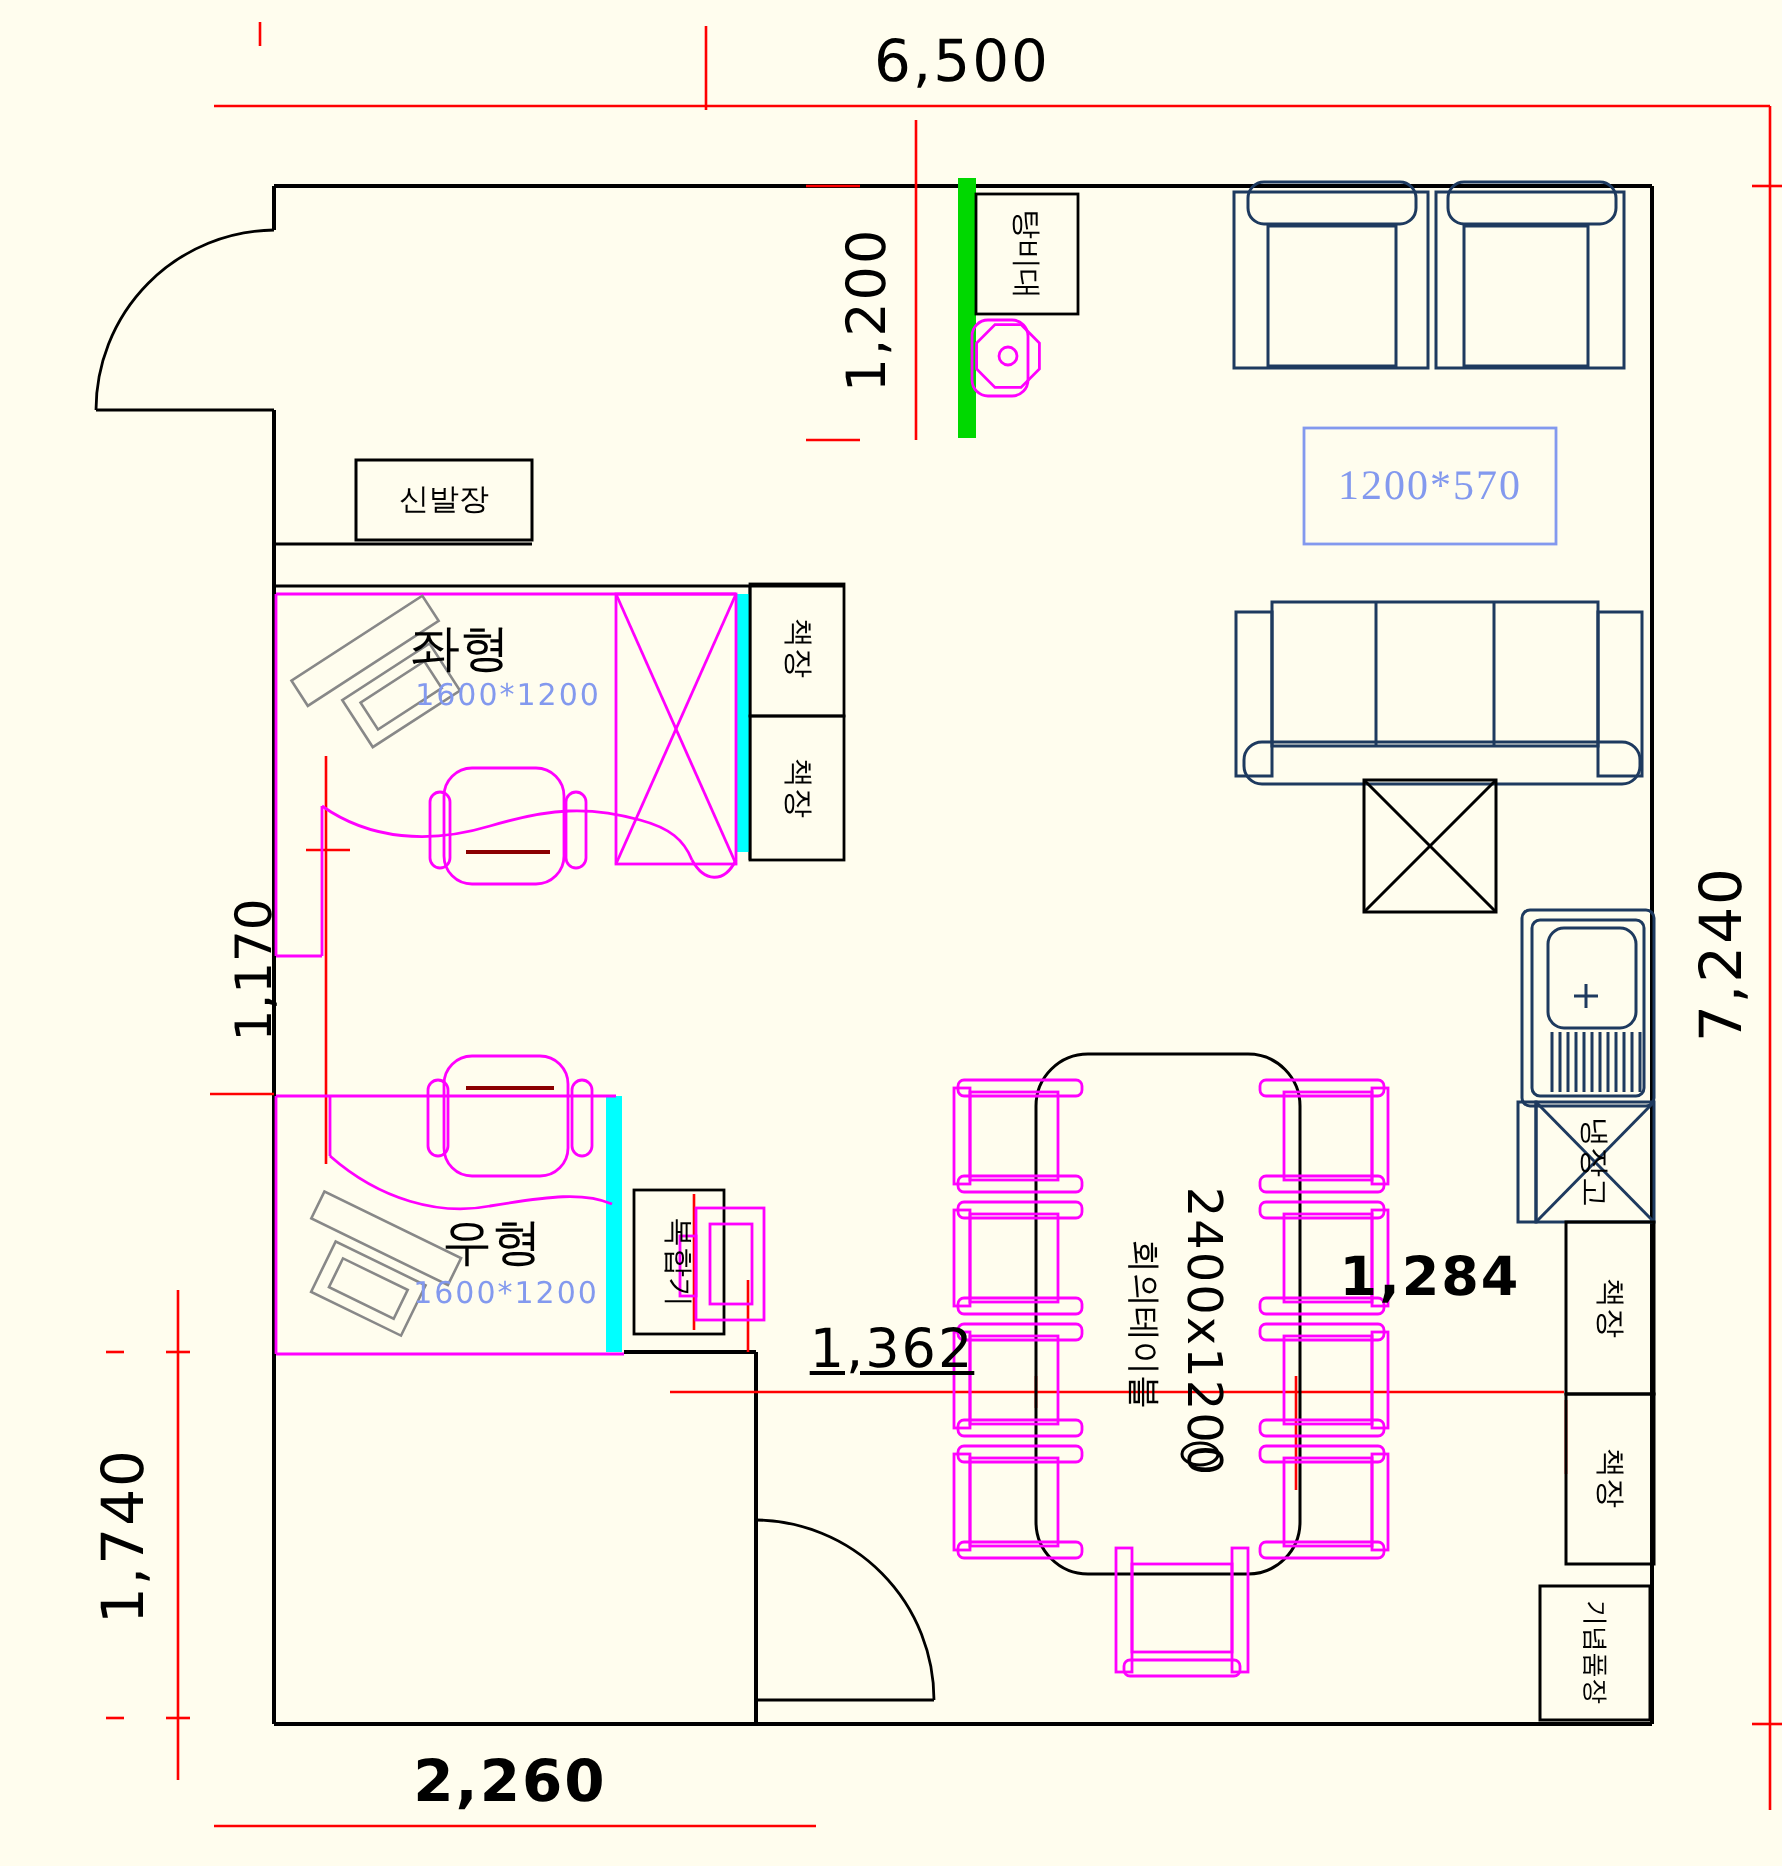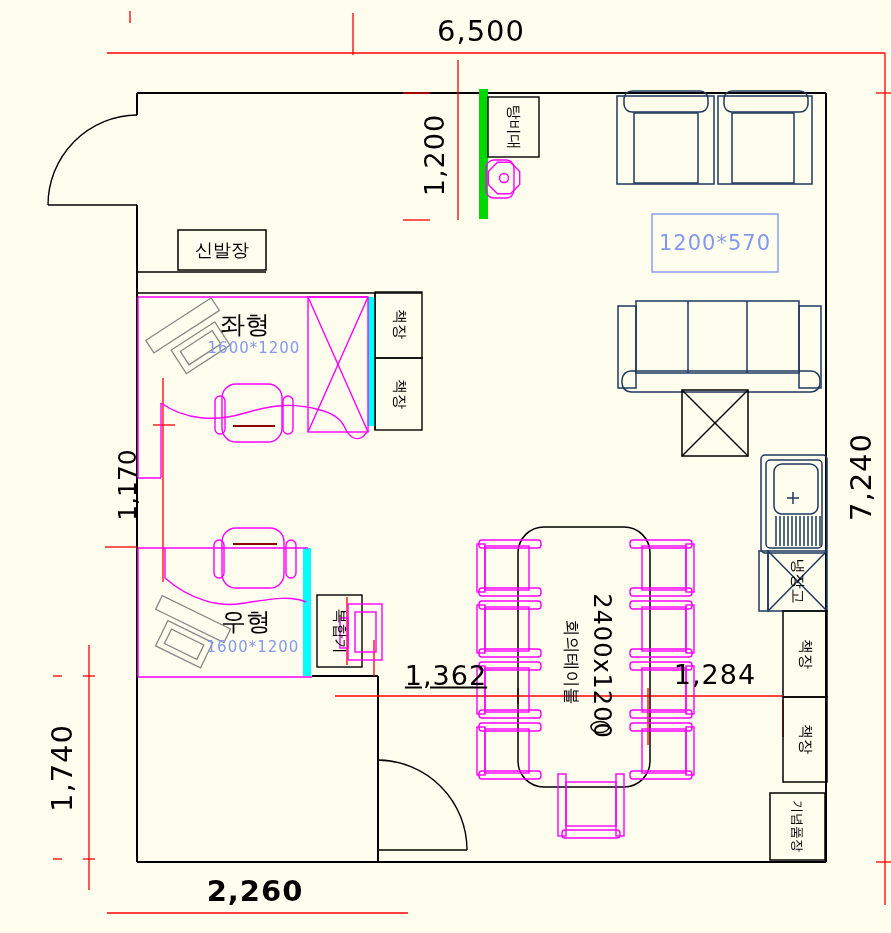--- a/index.html
+++ b/index.html
@@ -9,21 +9,21 @@
   .lbl{position:absolute;white-space:nowrap;color:#000;line-height:1;
        transform:translate(-50%,-50%);}
   .rot90{transform:translate(-50%,-50%) rotate(90deg);}
   .rotm90{transform:translate(-50%,-50%) rotate(-90deg);}
   .blue{color:#8399EE;}
   .f29{font-size:29px;letter-spacing:1px;}
   .f27{font-size:27px;letter-spacing:1px;}
   .f25{font-size:25px;}
   .f23{font-size:15px;letter-spacing:1px;}
   .f21{font-size:21px;letter-spacing:1px;}
-  .f19{font-size:18px;}
+  .f19{font-size:15px;}
   .f17{font-size:17px;}
   .f15{font-size:15px;}
   .f13{font-size:13px;}
   .f24{font-size:24px;letter-spacing:1px;}
 </style>
 </head>
 <body>
 
 <div id="plan">
 
@@ -256,37 +256,37 @@
         </g>
   </g>
 </svg>
 
   <div class="lbl f29" style="left:451px;top:31px;">6,500</div>
   <div class="lbl rotm90 f27" style="left:404px;top:155px;">1,200</div>
   <div class="lbl rotm90 f29" style="left:831px;top:477px;">7,240</div>
   <div class="lbl rotm90 f25" style="left:97px;top:485px;">1,170</div>
   <div class="lbl rotm90 f29" style="left:32px;top:768px;">1,740</div>
   <div class="lbl f27" style="left:416px;top:675px;text-decoration:underline;">1,362</div>
-  <div class="lbl f27" style="left:685px;top:674px;">1,284</div>
+  <div class="lbl f27" style="left:685px;top:639px;font-weight:bold;">1,284</div>
   <div class="lbl f29" style="left:225px;top:891px;font-weight:bold;">2,260</div>
 
   <div class="lbl f19" style="left:192px;top:250px;">신발장</div>
   <div class="lbl rot90 f15" style="left:483px;top:127px;">탕비대</div>
 
-  <div class="lbl f25" style="left:215px;top:324px;">좌형</div>
+  <div class="lbl f25" style="left:200px;top:324px;">좌형</div>
   <div class="lbl blue f23" style="left:224px;top:348px;">1600*1200</div>
   <div class="lbl f25" style="left:216px;top:621px;">우형</div>
   <div class="lbl blue f23" style="left:223px;top:647px;">1600*1200</div>
 
   <div class="lbl rot90 f15" style="left:369px;top:324px;">책장</div>
   <div class="lbl rot90 f15" style="left:369px;top:394px;">책장</div>
   <div class="lbl rot90 f15" style="left:775px;top:654px;">책장</div>
   <div class="lbl rot90 f15" style="left:775px;top:739px;">책장</div>
 
-  <div class="lbl blue f21" style="left:685px;top:243px;">1200*570</div>
+  <div class="lbl blue f21" style="left:685px;top:243px;font-family:Liberation Serif, serif;">1200*570</div>
 
   <div class="lbl rot90 f24" style="left:572px;top:666px;">2400x1200</div>
   <div class="lbl rot90 f17" style="left:541px;top:662px;">회의테이블</div>
 
   <div class="lbl rot90 f15" style="left:309px;top:631px;">복합기</div>
   <div class="lbl rot90 f15" style="left:767px;top:581px;">냉장고</div>
   <div class="lbl rot90 f13" style="left:767px;top:826px;">기념품장</div>
 
 </div>
 

